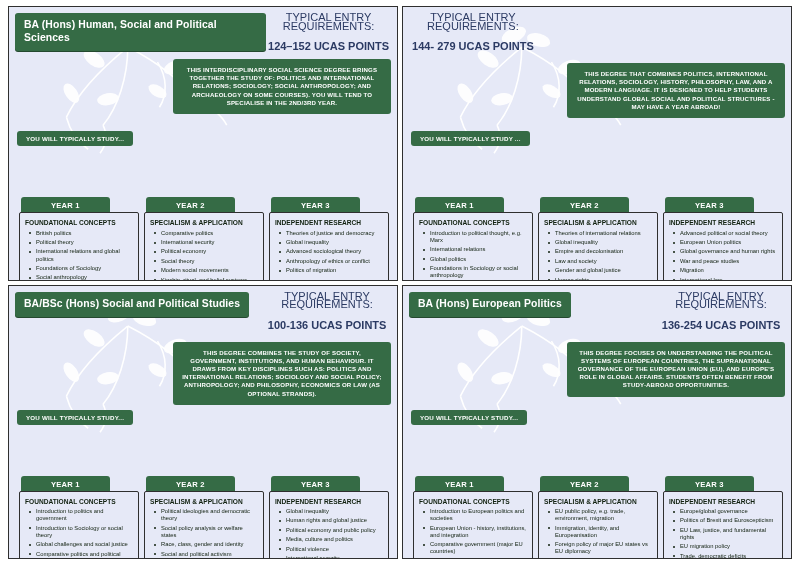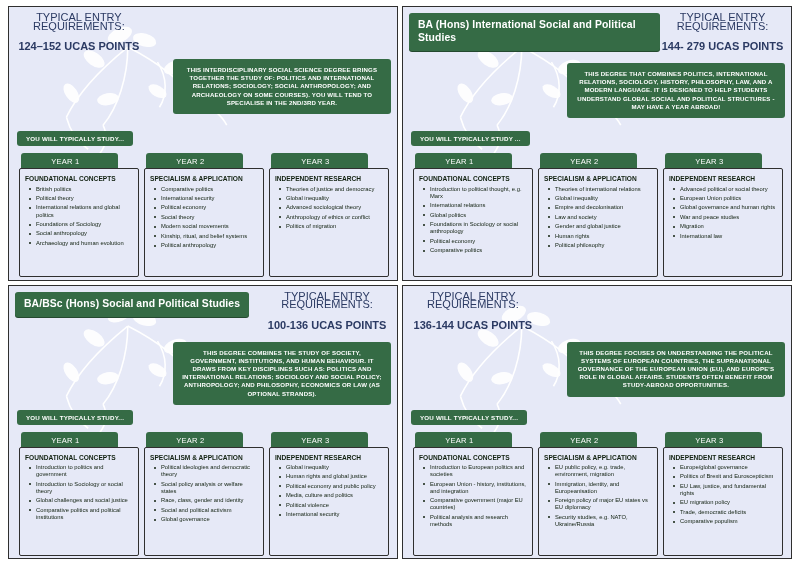--- a/index.html
+++ b/index.html
@@ -15,21 +15,21 @@
   .entry .lbl{font-size:11px;font-weight:normal;line-height:8.6px;text-transform:uppercase;}
   .entry .pts{font-size:11px;font-weight:bold;margin-top:11px;line-height:10px;}
   
   .blurb{position:absolute;right:0;top:46px;width:58%;background:#356b45;color:#fff;border-radius:3px;padding:7px 8px;box-sizing:border-box;font-size:6.1px;line-height:8.2px;text-align:center;text-transform:uppercase;font-weight:bold;letter-spacing:.15px;}
   .blurb.tall{top:50px;}
   
   .typ{position:absolute;left:2px;top:118px;background:#356b45;color:#fff;border-radius:3px;font-size:6.2px;font-weight:bold;padding:4px 9px;text-transform:uppercase;letter-spacing:.2px;}
   
   .years{position:absolute;left:4px;right:2px;top:140px;display:flex;gap:5px;}
   .col{flex:1;position:relative;}
-  .ytab{background:#356b45;color:#fff;font-weight:normal;font-size:7.6px;border-radius:3px;padding:4px 8px 5px 0;text-align:center;width:74%;margin-left:2px;text-transform:uppercase;letter-spacing:.2px;}
+  .ytab{background:#356b45;color:#fff;font-weight:bold;font-size:7.6px;border-radius:3px;padding:4px 0 5px 0;text-align:center;width:74%;margin-left:2px;text-transform:uppercase;letter-spacing:.2px;margin-top:44px;}
   .cbody{background:#e6e9f7;border:1px solid #2f2f2f;border-radius:2px;margin-top:-3px;padding:5px 4px 6px 4px;min-height:96px;}
   .chead{font-size:6.6px;font-weight:bold;color:#10200f;text-transform:uppercase;margin:1px 0 3px 1px;line-height:7.6px;}
   ul{margin:0;padding:0 0 0 8px;list-style:none;}
   li{position:relative;font-size:5.8px;line-height:7.2px;color:#10200f;margin-bottom:2.2px;padding-left:4px;}
   li:before{content:"";position:absolute;left:-3px;top:2.6px;width:2px;height:2px;background:#10200f;border-radius:50%;}
   
   .vine{position:absolute;left:0;top:0;width:100%;height:100%;pointer-events:none;}
 </style>
 </head>
 <body>
@@ -53,20 +53,23 @@
         <ellipse cx="86" cy="52" rx="12" ry="6.5" transform="rotate(35 86 52)"></ellipse>
         <ellipse cx="168" cy="60" rx="12" ry="6.5" transform="rotate(-20 168 60)"></ellipse>
         <ellipse cx="63" cy="86" rx="11" ry="6" transform="rotate(55 63 86)"></ellipse>
         <ellipse cx="100" cy="92" rx="11" ry="6" transform="rotate(-10 100 92)"></ellipse>
         <ellipse cx="150" cy="84" rx="10" ry="5.5" transform="rotate(30 150 84)"></ellipse>
         <ellipse cx="196" cy="80" rx="10" ry="5.5" transform="rotate(-40 196 80)"></ellipse>
       </g>
     </svg>
     <div class="card-inner">
       <div class="hdr">
+        <div class="title-block">
+          <div class="t">BA (Hons) Human, Social and Political Sciences</div>
+        </div>
         <div class="entry">
           <div class="lbl">TYPICAL ENTRY REQUIREMENTS:</div>
           <div class="pts">124–152 UCAS POINTS</div>
         </div>
       </div>
       <div class="blurb">THIS INTERDISCIPLINARY SOCIAL SCIENCE DEGREE BRINGS TOGETHER THE STUDY OF: POLITICS AND INTERNATIONAL RELATIONS; SOCIOLOGY; SOCIAL ANTHROPOLOGY; AND ARCHAEOLOGY ON SOME COURSES). YOU WILL TEND TO SPECIALISE IN THE 2ND/3RD YEAR.</div>
       <div class="typ">YOU WILL TYPICALLY STUDY...</div>
       <div class="years">
         <div class="col">
           <div class="ytab">YEAR 1</div>
@@ -131,23 +134,20 @@
         <ellipse cx="86" cy="52" rx="12" ry="6.5" transform="rotate(35 86 52)"></ellipse>
         <ellipse cx="168" cy="60" rx="12" ry="6.5" transform="rotate(-20 168 60)"></ellipse>
         <ellipse cx="63" cy="86" rx="11" ry="6" transform="rotate(55 63 86)"></ellipse>
         <ellipse cx="100" cy="92" rx="11" ry="6" transform="rotate(-10 100 92)"></ellipse>
         <ellipse cx="150" cy="84" rx="10" ry="5.5" transform="rotate(30 150 84)"></ellipse>
         <ellipse cx="196" cy="80" rx="10" ry="5.5" transform="rotate(-40 196 80)"></ellipse>
       </g>
     </svg>
     <div class="card-inner">
       <div class="hdr">
-        <div class="title-block">
-          <div class="t">BA (Hons) International Social and Political Studies</div>
-        </div>
         <div class="entry">
           <div class="lbl">TYPICAL ENTRY REQUIREMENTS:</div>
           <div class="pts">144- 279 UCAS POINTS</div>
         </div>
       </div>
       <div class="blurb tall">THIS DEGREE THAT COMBINES POLITICS, INTERNATIONAL RELATIONS, SOCIOLOGY, HISTORY, PHILOSOPHY, LAW, AND A MODERN LANGUAGE. IT IS DESIGNED TO HELP STUDENTS UNDERSTAND GLOBAL SOCIAL AND POLITICAL STRUCTURES - MAY HAVE A YEAR ABROAD!</div>
       <div class="typ">YOU WILL TYPICALLY STUDY ...</div>
       <div class="years">
         <div class="col">
           <div class="ytab">YEAR 1</div>
@@ -291,23 +291,26 @@
         <ellipse cx="86" cy="52" rx="12" ry="6.5" transform="rotate(35 86 52)"></ellipse>
         <ellipse cx="168" cy="60" rx="12" ry="6.5" transform="rotate(-20 168 60)"></ellipse>
         <ellipse cx="63" cy="86" rx="11" ry="6" transform="rotate(55 63 86)"></ellipse>
         <ellipse cx="100" cy="92" rx="11" ry="6" transform="rotate(-10 100 92)"></ellipse>
         <ellipse cx="150" cy="84" rx="10" ry="5.5" transform="rotate(30 150 84)"></ellipse>
         <ellipse cx="196" cy="80" rx="10" ry="5.5" transform="rotate(-40 196 80)"></ellipse>
       </g>
     </svg>
     <div class="card-inner">
       <div class="hdr">
+        <div class="title-block">
+          <div class="t">BA (Hons) European Politics</div>
+        </div>
         <div class="entry">
           <div class="lbl">TYPICAL ENTRY REQUIREMENTS:</div>
-          <div class="pts">136-144 UCAS POINTS</div>
+          <div class="pts">136-254 UCAS POINTS</div>
         </div>
       </div>
       <div class="blurb tall">THIS DEGREE FOCUSES ON UNDERSTANDING THE POLITICAL SYSTEMS OF EUROPEAN COUNTRIES, THE SUPRANATIONAL GOVERNANCE OF THE EUROPEAN UNION (EU), AND EUROPE'S ROLE IN GLOBAL AFFAIRS. STUDENTS OFTEN BENEFIT FROM STUDY-ABROAD OPPORTUNITIES.</div>
       <div class="typ">YOU WILL TYPICALLY STUDY...</div>
       <div class="years">
         <div class="col">
           <div class="ytab">YEAR 1</div>
           <div class="cbody">
             <div class="chead">FOUNDATIONAL CONCEPTS</div>
             <ul>

